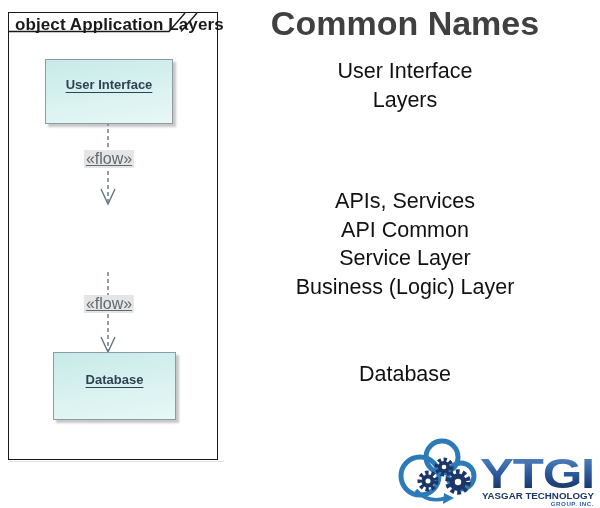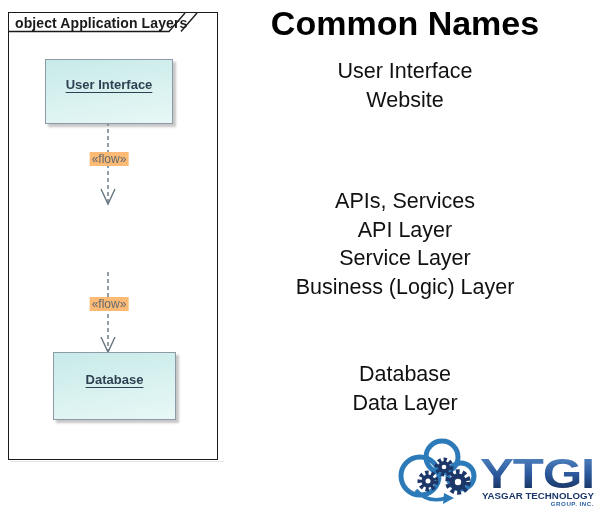--- a/index.html
+++ b/index.html
@@ -3,41 +3,41 @@
 <meta charset="utf-8">
 <style>
   html,body{margin:0;padding:0;background:#fff;}
   .stage{position:relative;width:600px;height:508px;background:#fff;overflow:hidden;
          font-family:"Liberation Sans",sans-serif;}
   
   .frame{position:absolute;left:8px;top:12px;width:208px;height:446px;
          border:1.5px solid #1a1a1a;background:#fff;}
   .frame-shadow{position:absolute;left:10px;top:461px;width:214px;height:1px;background:#e3e3e3;}
   .frame-tab-svg{position:absolute;left:0;top:0;pointer-events:none;}
-  .frame-title{position:absolute;left:6px;top:2px;font-size:14px;font-weight:bold;
+  .frame-title{position:absolute;left:6px;top:2px;font-size:17px;font-weight:bold;
                color:#1a1a1a;white-space:nowrap;letter-spacing:0.1px;}
   
   .node{position:absolute;border:1px solid #8e9aa6;
         background:linear-gradient(170deg,#c7eae8 0%,#d9f2f0 55%,#e8f8f6 100%);
         box-shadow:3px 3px 2px rgba(130,130,130,0.45);
         display:flex;align-items:center;justify-content:center;}
   .node-label{font-size:13px;font-weight:bold;color:#2f4254;text-decoration:underline;
               text-underline-offset:3px;margin-bottom:14px;}
   .node-ui{left:36px;top:46px;width:126px;height:63px;}
   .node-apis{left:36px;top:191px;width:126px;height:68px;}
   .node-db{left:44px;top:339px;width:121px;height:66px;}
   
   .connector-layer{position:absolute;left:0;top:0;pointer-events:none;}
-  .flow-label{position:absolute;transform:translate(-50%,-50%);font-size:12px;color:#5f6a70;
-              background:#fdba74;padding:0 2px;white-space:nowrap;}
+  .flow-label{position:absolute;transform:translate(-50%,-50%);font-size:16px;color:#5f6a70;
+              background:#e5e5e5;padding:0 2px;white-space:nowrap;text-decoration:underline;}
   .flow-1{left:100px;top:146px;}
   .flow-2{left:100px;top:291px;}
   
   .panel-title{position:absolute;left:240px;top:4px;width:330px;text-align:center;
-               font-size:34px;font-weight:bold;color:#000000;}
+               font-size:34px;font-weight:bold;color:#404040;}
   .names-group{position:absolute;left:235px;width:340px;text-align:center;
                font-size:21.5px;line-height:28.5px;color:#111;}
   .group-1{top:57px;}
   .group-2{top:187px;}
   .group-3{top:360px;}
   .name-line{display:block;}
   
   .logo{position:absolute;left:396px;top:434px;}
 </style>
 </head>
@@ -68,33 +68,32 @@
     <div class="node node-db">
       <span class="node-label">Database</span>
     </div>
   </div>
   <div class="frame-shadow"></div>
 
   <div class="panel-title">Common Names</div>
 
   <div class="names-group group-1">
     <span class="name-line">User Interface</span>
-    <span class="name-line">Website</span>
+    <span class="name-line">Layers</span>
   </div>
 
   <div class="names-group group-2">
     <span class="name-line">APIs, Services</span>
-    <span class="name-line">API Layer</span>
+    <span class="name-line">API Common</span>
     <span class="name-line">Service Layer</span>
     <span class="name-line">Business (Logic) Layer</span>
   </div>
 
   <div class="names-group group-3">
     <span class="name-line">Database</span>
-    <span class="name-line">Data Layer</span>
   </div>
 
   <svg class="logo" width="202" height="72" viewBox="0 0 202 72">
     <defs>
       <linearGradient id="ytgiGrad" x1="0" y1="0" x2="0" y2="1">
         <stop offset="0" stop-color="#5d92cc"></stop>
         <stop offset="0.5" stop-color="#2d5a9e"></stop>
         <stop offset="1" stop-color="#0e2349"></stop>
       </linearGradient>
     </defs>

